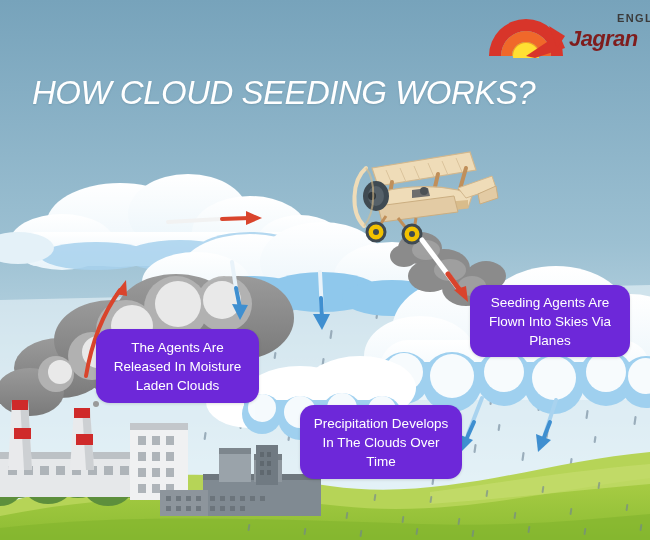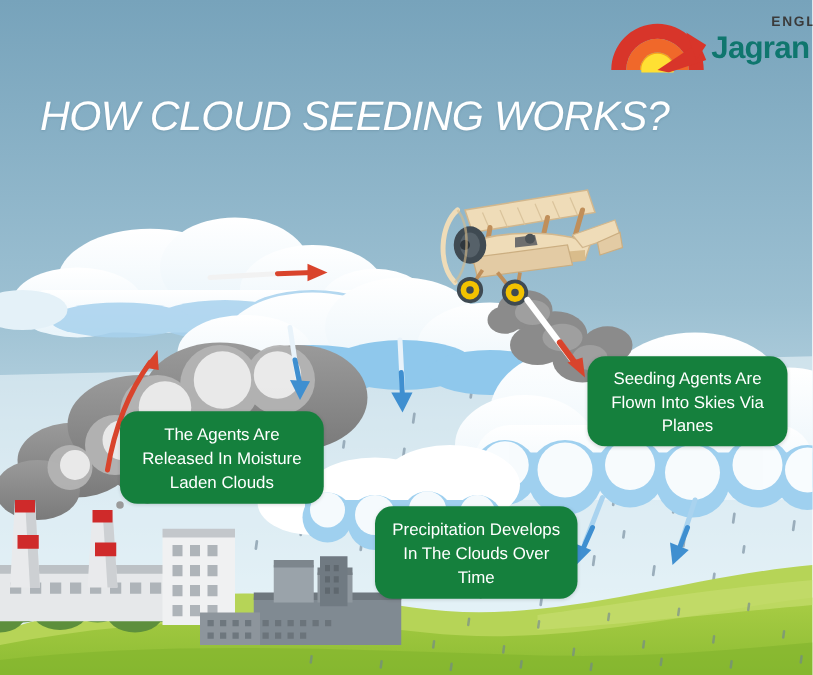--- a/index.html
+++ b/index.html
@@ -55,30 +55,31 @@
   }
   .logo-top {
     font-size: 11px;
     font-weight: bold;
     color: #3b3b3b;
     letter-spacing: 1.4px;
     line-height: 13px;
     margin-left: 48px;
   }
   .logo-bottom {
-    font-size: 25px;
+    font-size: 22px;
     font-weight: bold;
-    color: #0f766e;
+    color: #7f1d1d;
     line-height: 27px;
     letter-spacing: -0.6px;
+    font-style: italic;
   }
   
   .callout {
     position: absolute;
-    background: #15803d;
+    background: #6d28d9;
     border-radius: 14px;
     color: #ffffff;
     font-size: 13.5px;
     line-height: 19px;
     font-weight: normal;
     text-align: center;
     display: flex;
     align-items: center;
     justify-content: center;
     padding: 8px 12px;

